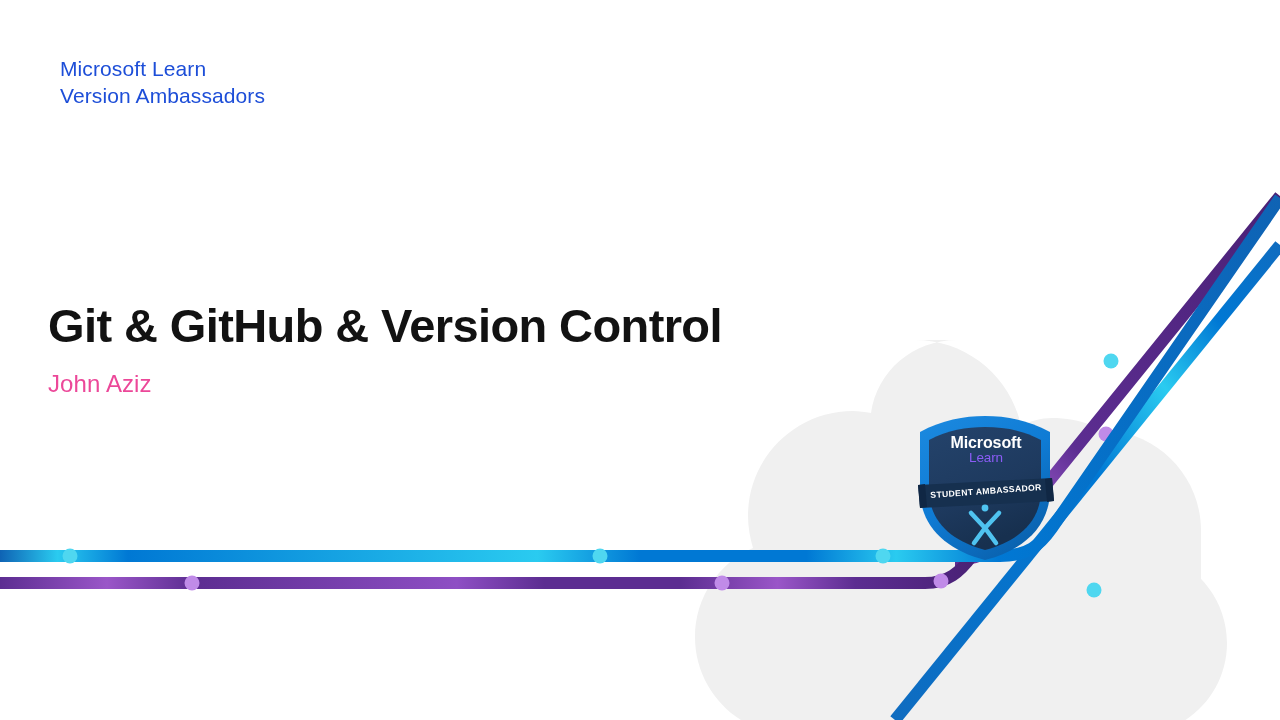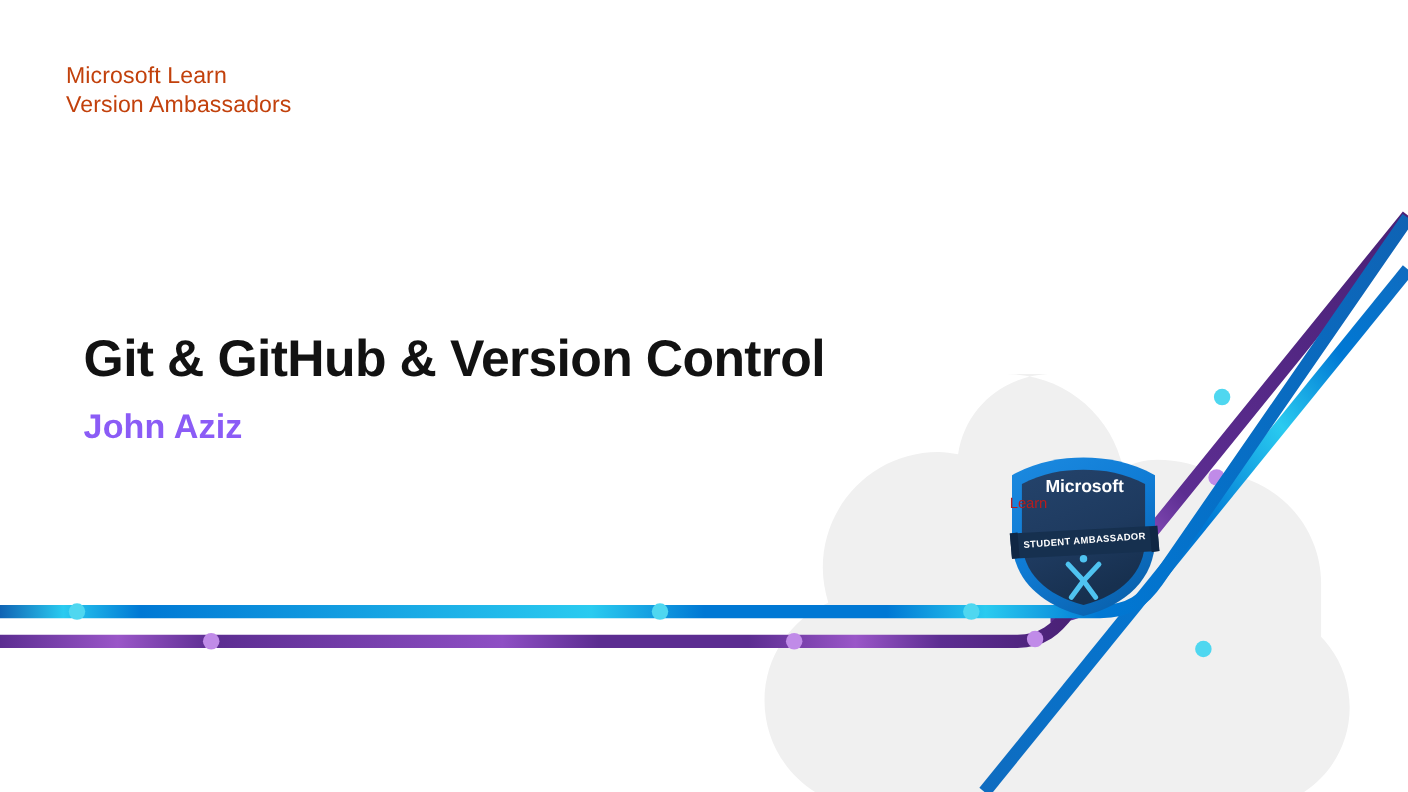--- a/index.html
+++ b/index.html
@@ -29,49 +29,49 @@
     height: 720px;
     pointer-events: none;
   }
 
   
   .brand {
     position: absolute;
     left: 60px;
     top: 56px;
     line-height: 1.28;
-    color: #c2410c;
+    color: #1d4ed8;
     font-size: 21px;
     font-weight: 400;
     letter-spacing: 0.1px;
     white-space: nowrap;
   }
   .brand-line { display: block; }
 
   
   .title-block {
     position: absolute;
-    left: 76px;
+    left: 48px;
     top: 300px;
     width: 840px;
   }
   .slide-title {
     margin: 0;
     font-size: 47px;
     font-weight: 700;
     color: #121212;
     letter-spacing: -0.6px;
     line-height: 1.12;
     white-space: nowrap;
   }
   .slide-presenter {
     margin: 18px 0 0 0;
-    font-size: 31px;
-    font-weight: 700;
-    color: #8b5cf6;
+    font-size: 24px;
+    font-weight: 400;
+    color: #ec4899;
     letter-spacing: 0.1px;
     line-height: 1.1;
   }
 
   
   .badge-text-layer {
     position: absolute;
     left: 918px;
     top: 416px;
     width: 136px;
@@ -85,22 +85,22 @@
     text-align: center;
     color: #ffffff;
     font-size: 16px;
     font-weight: 700;
     letter-spacing: -0.1px;
   }
   .badge-learn {
     position: absolute;
     left: 0; top: 34px;
     width: 136px;
-    text-align: left;
-    color: #b91c1c;
+    text-align: center;
+    color: #8b5cf6;
     font-size: 13.5px;
     font-weight: 400;
     letter-spacing: -0.1px;
   }
   .badge-ribbon-text {
     position: absolute;
     left: 0; top: 70px;
     width: 136px;
     text-align: center;
     color: #ffffff;

